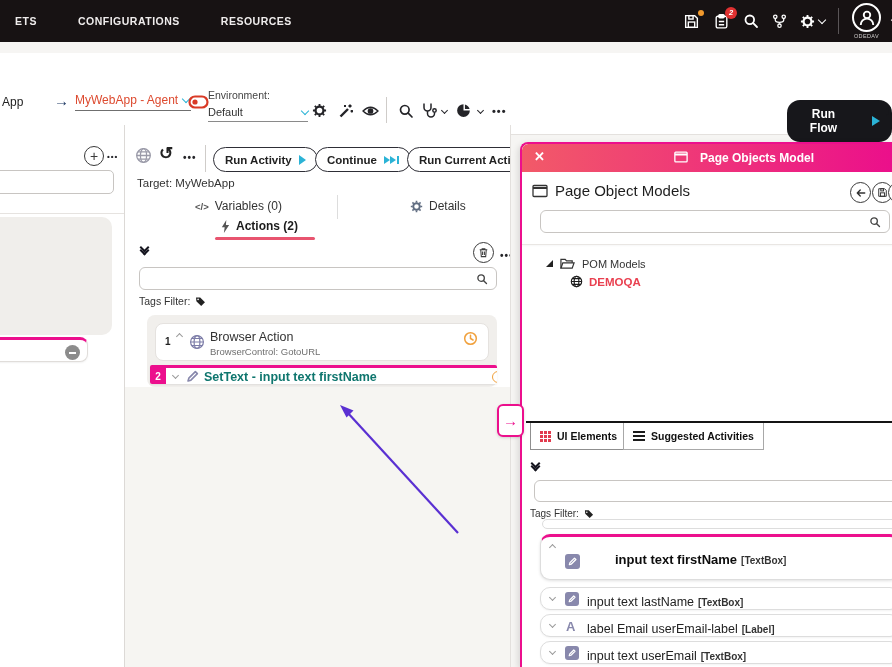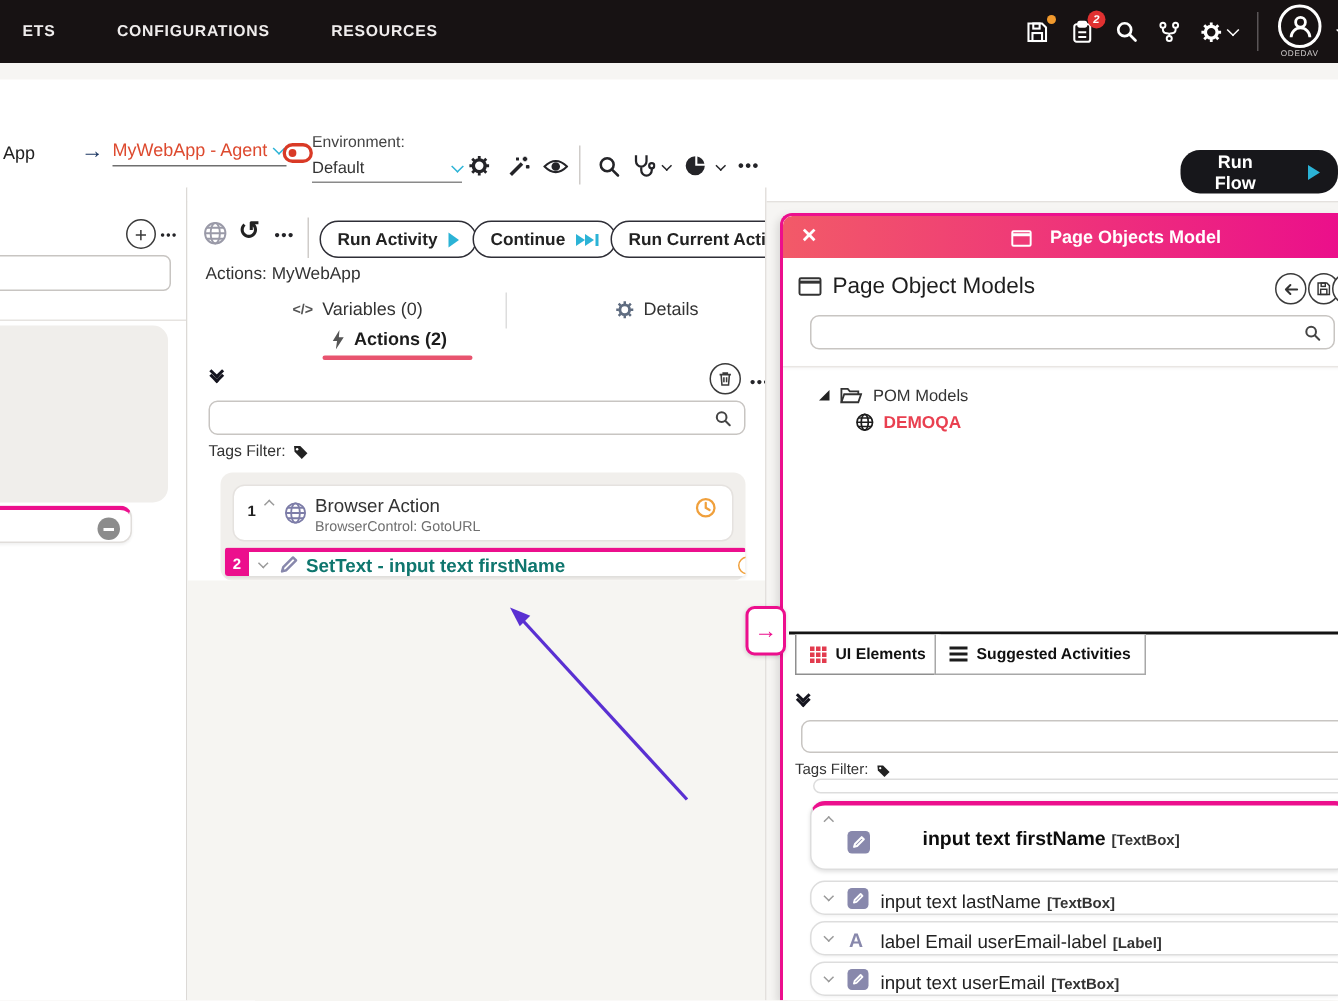--- a/index.html
+++ b/index.html
@@ -29,21 +29,21 @@
   .agent-link .lbl { color:#dd4a2f; font-size:12px; }
   .chev { width:6px; height:6px; border-right:1.8px solid #2bb3d6; border-bottom:1.8px solid #2bb3d6; transform:rotate(45deg); margin-top:-3px; }
   .toggle-rec { position:absolute; left:188px; top:42px; }
   .env-label { position:absolute; left:208px; top:36px; font-size:10.5px; color:#444; }
   .env-select { position:absolute; left:208px; top:53px; width:100px; border-bottom:1px solid #8a8a8a; padding-bottom:3px; display:flex; justify-content:space-between; align-items:center; cursor:pointer; }
   .env-select .val { font-size:11px; color:#333; }
   .ticon { position:absolute; color:#242428; cursor:pointer; }
   .t-divider { position:absolute; width:1px; height:26px; background:#cfccc9; }
   .sm-chev { width:5px; height:5px; border-right:1.6px solid #242428; border-bottom:1.6px solid #242428; transform:rotate(45deg); }
   .dots { font-size:11px; font-weight:700; color:#242428; letter-spacing:1px; }
-  .run-flow { position:absolute; left:787px; top:47px; height:29px; padding:0 12px; background:#17171b; border-radius:13px; display:flex; align-items:center; gap:24px; cursor:pointer; }
+  .run-flow { position:absolute; left:787px; top:47px; height:42px; padding:0 12px; background:#17171b; border-radius:13px; display:flex; align-items:center; gap:24px; cursor:pointer; }
   .run-flow .lbl { color:#fff; font-size:12px; font-weight:700; }
   .play { width:0; height:0; border-left:8px solid #2bb3d6; border-top:5px solid transparent; border-bottom:5px solid transparent; }
   .edge-num { position:absolute; left:886px; top:52px; font-size:12.5px; font-weight:700; color:#17171b; }
 
   
   .left-panel { position:absolute; left:0; top:125px; width:125px; height:542px; background:#fff; border-right:1px solid #dcd9d6; overflow:hidden; }
   .circle-btn { border-radius:50%; border:1.5px solid #3a3a3a; display:flex; align-items:center; justify-content:center; color:#3a3a3a; cursor:pointer; background:#fff; }
   .lp-plus { position:absolute; left:84px; top:21px; width:20px; height:20px; font-size:14px; }
   .lp-dots { position:absolute; left:107px; top:27px; font-size:8px; }
   .search-box { position:relative; border:1px solid #c8c5c2; border-radius:5px; background:#fff; display:flex; align-items:center; }
@@ -101,21 +101,21 @@
   .ac2-pencil { position:absolute; left:36px; top:2px; color:#8888ac; }
   .ac2-title { position:absolute; left:54px; top:2px; font-size:12.5px; font-weight:700; color:#0f766e; white-space:nowrap; }
   .ac2-clockclip { position:absolute; right:-7px; top:3px; width:12px; height:12px; border:1.6px solid #f0a03c; border-radius:50%; }
   .ap-canvas { position:absolute; left:0; top:262px; width:386px; height:280px; background:#f6f5f2; }
   .drag-arrow { position:absolute; left:205px; top:270px; pointer-events:none; }
 
   
   .pom-window { position:absolute; left:520px; top:142px; width:372px; height:525px; background:#fff; border-left:2px solid #ec0f8d; border-top:2px solid #ec0f8d; border-top-left-radius:8px; overflow:hidden; box-shadow:-2px 2px 6px rgba(0,0,0,.12); }
   .pom-titlebar { position:absolute; left:0; top:0; width:372px; height:28px; background:linear-gradient(90deg,#f25a68,#eb0f8b); border-top-left-radius:6px; }
   .pom-close { position:absolute; left:12px; top:6px; color:#fff; font-size:13px; font-weight:700; cursor:pointer; line-height:1; }
-  .pom-title { position:absolute; left:222px; top:7px; transform:translateX(-50%); display:flex; align-items:flex-end; gap:12px; }
+  .pom-title { position:absolute; left:222px; top:7px; transform:translateX(-50%); display:flex; align-items:flex-start; gap:12px; }
   .pom-title .lbl { color:#fff; font-size:12px; font-weight:700; white-space:nowrap; }
   .pom-heading { position:absolute; left:10px; top:38px; display:flex; align-items:center; gap:7px; }
   .pom-heading .lbl { font-size:15px; color:#1e1e1e; }
   .pom-hbtn { position:absolute; top:38px; width:21px; height:21px; border-width:1.5px; font-size:11px; }
   .pom-search { position:absolute; left:18px; top:66px; width:350px; height:23px; border-radius:6px; }
   .pom-divider { position:absolute; left:0; top:100px; width:372px; height:1px; background:#e9e6e3; box-shadow:0 1px 2px rgba(0,0,0,.05); }
   .tree-root { position:absolute; left:24px; top:113px; display:flex; align-items:center; gap:7px; cursor:pointer; }
   .tree-caret { width:0; height:0; border-bottom:7px solid #222; border-left:7px solid transparent; }
   .tree-root .lbl { font-size:11px; color:#333; }
   .tree-child { position:absolute; left:48px; top:131px; display:flex; align-items:center; gap:6px; cursor:pointer; }
@@ -315,21 +315,21 @@
       <span class="lbl">Continue</span>
       <span class="ff-icon">
           <i class="tri"></i>
           <i class="tri"></i>
           <i class="bar"></i>
         </span>
     </button>
     <button class="pill-btn" style="left:282px;">
       <span class="lbl">Run Current Action</span>
     </button>
-    <div class="ap-target">Actions: MyWebApp</div>
+    <div class="ap-target">Target: MyWebApp</div>
 
     <span class="ap-tab" style="left:70px;">
       <span class="ticn">&lt;/&gt;</span>
       <span class="lbl">Variables (0)</span>
     </span>
     <i class="tab-div"></i>
     <span class="ap-tab" style="left:285px;">
       <svg width="13" height="13" viewBox="0 0 16 16" fill="none" stroke="#5f6c80">
         <circle cx="8" cy="8" r="4" stroke-width="2.4"></circle>
         <g stroke-width="2">

